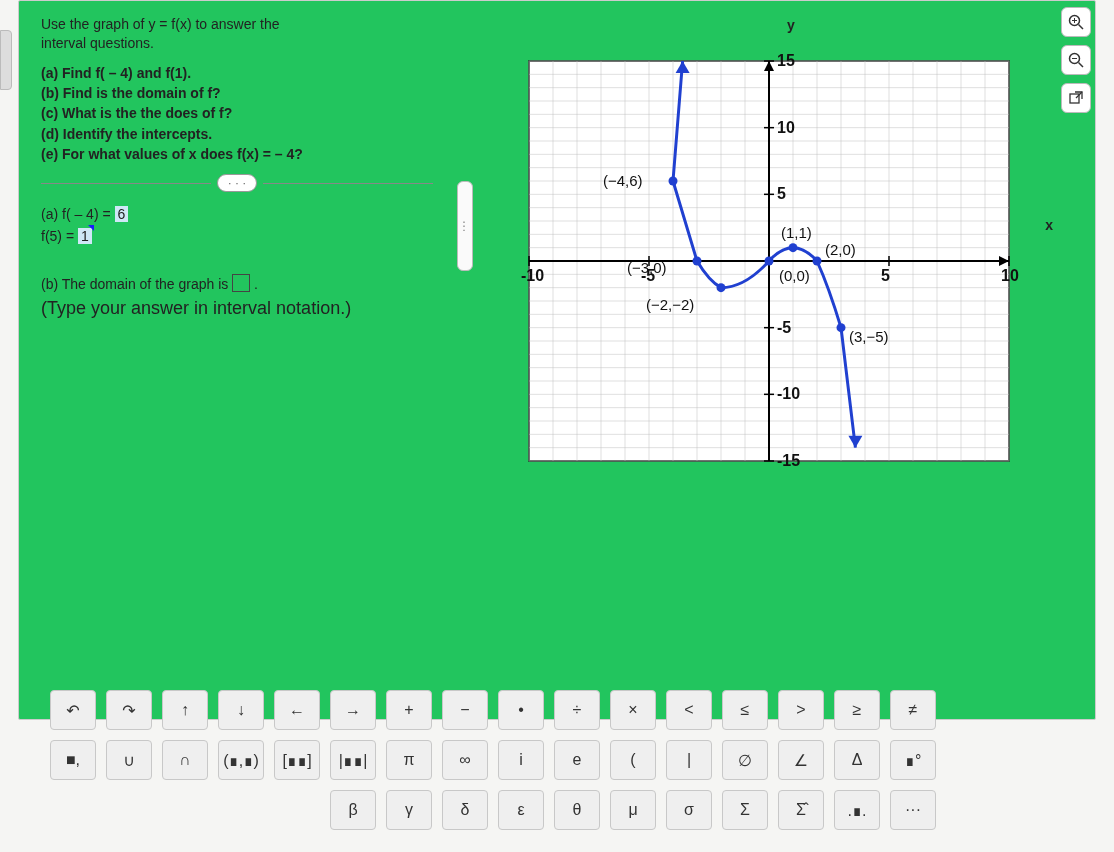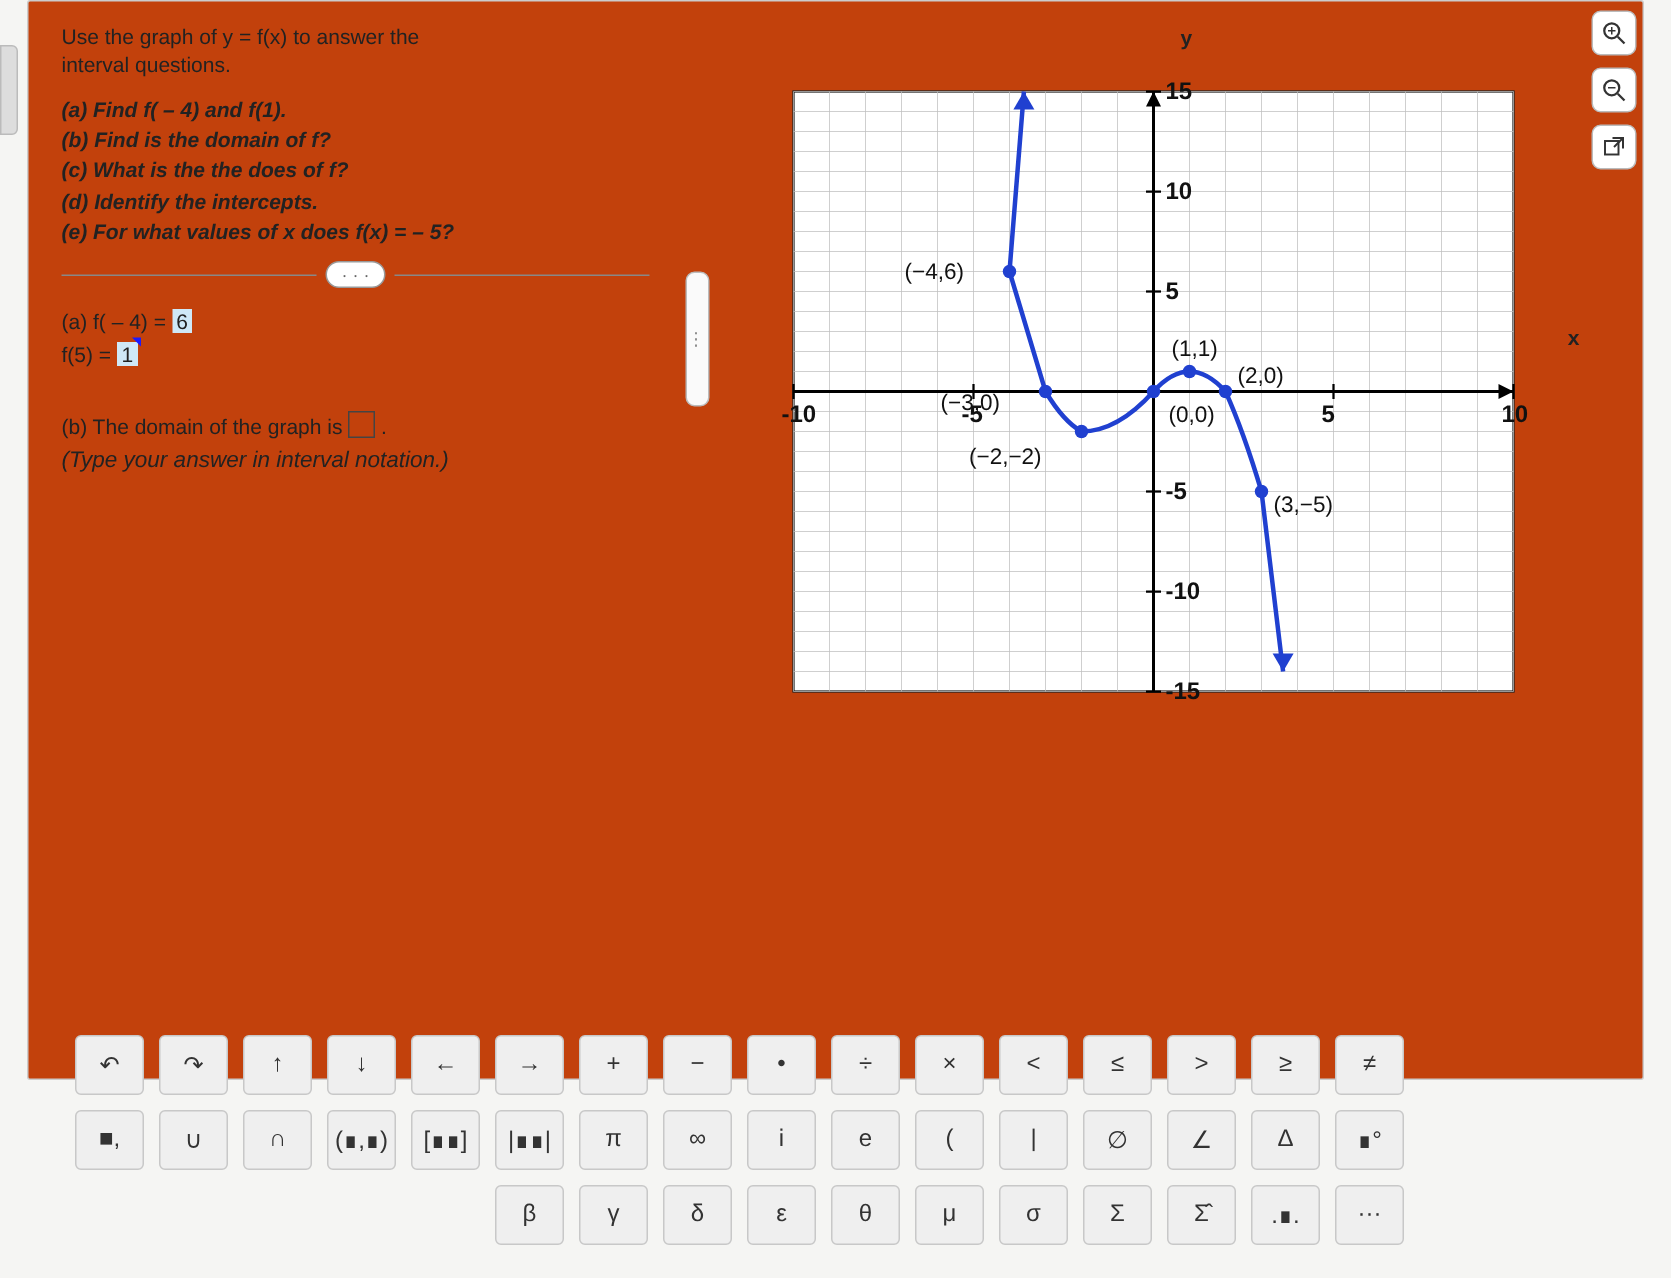--- a/index.html
+++ b/index.html
@@ -7,61 +7,61 @@
     font-family: Arial, sans-serif;
     font-size: 14px;
     color: #222;
     background: #f5f5f3;
     width: 1114px;
     height: 852px;
     position: relative;
     overflow: hidden;
   }
   .page {
-    background: #c2410c;
+    background: #22c55e;
     position: absolute;
     left: 18px; top: 0;
     width: 1078px; height: 720px;
     border: 1px solid #ccc;
     border-radius: 2px;
     display: flex;
   }
   .left-col {
     width: 430px;
     padding: 14px 16px 10px 22px;
     position: relative;
   }
   .right-col {
     flex: 1;
     position: relative;
     padding: 10px 40px 10px 10px;
   }
   .question { line-height: 1.35; margin-bottom: 10px; }
-  .parts { line-height: 1.45; margin-bottom: 10px; font-style: italic; }
+  .parts { line-height: 1.45; margin-bottom: 10px; }
   .divider-row { display:flex; align-items:center; margin: 8px 0 14px; }
   .hr { flex:1; border-top:1px solid #888; }
   .dots-pill {
     border:1px solid #999; border-radius: 10px;
     padding: 0 10px; font-size: 12px; color:#666; margin:0 6px;
     line-height: 16px;
     background:#fff;
   }
   .ans-line { margin: 6px 0; }
   .ans-line .hl { background: #cfe8f7; padding: 0 3px; }
   .editable { position: relative; display:inline-block; }
   .editable::after {
     content:""; position:absolute; right:-2px; top:-3px;
     border-top:6px solid #1a1aff; border-left:6px solid transparent;
     width:0;height:0;
   }
   .input-box {
     display:inline-block; width:18px; height:18px;
     border:1px solid #444; vertical-align: text-bottom;
   }
-  .small { font-size: 15px; font-style: italic; }
+  .small { font-size: 18px; }
   .midbar {
     position:absolute; left: 438px; top: 180px;
     width: 16px; height: 90px;
     border:1px solid #bbb; border-radius: 6px;
     background:#fafafa;
     display:flex; align-items:center; justify-content:center;
   }
   .midbar span { writing-mode: horizontal-tb; color:#888; font-size:12px; letter-spacing:2px; transform: rotate(0); }
   
   .side-tools {
@@ -113,21 +113,21 @@
   <div class="left-col">
     <div class="question">
       <span>Use the graph of y = f(x) to answer the</span><br>
       <span>interval questions.</span>
     </div>
     <div class="parts">
       <b>(a) Find f( – 4) and f(1).</b><br>
       <b>(b) Find is the domain of f?</b><br>
       <b>(c) What is the the does of f?</b><br>
       <b>(d) Identify the intercepts.</b><br>
-      <b>(e) For what values of x does f(x) = – 5?</b>
+      <b>(e) For what values of x does f(x) = – 4?</b>
     </div>
 
     <div class="divider-row">
       <div class="hr"></div>
       <div class="dots-pill">· · ·</div>
       <div class="hr"></div>
     </div>
 
     <div class="ans-line">
       <span>(a) f( – 4) = </span>

